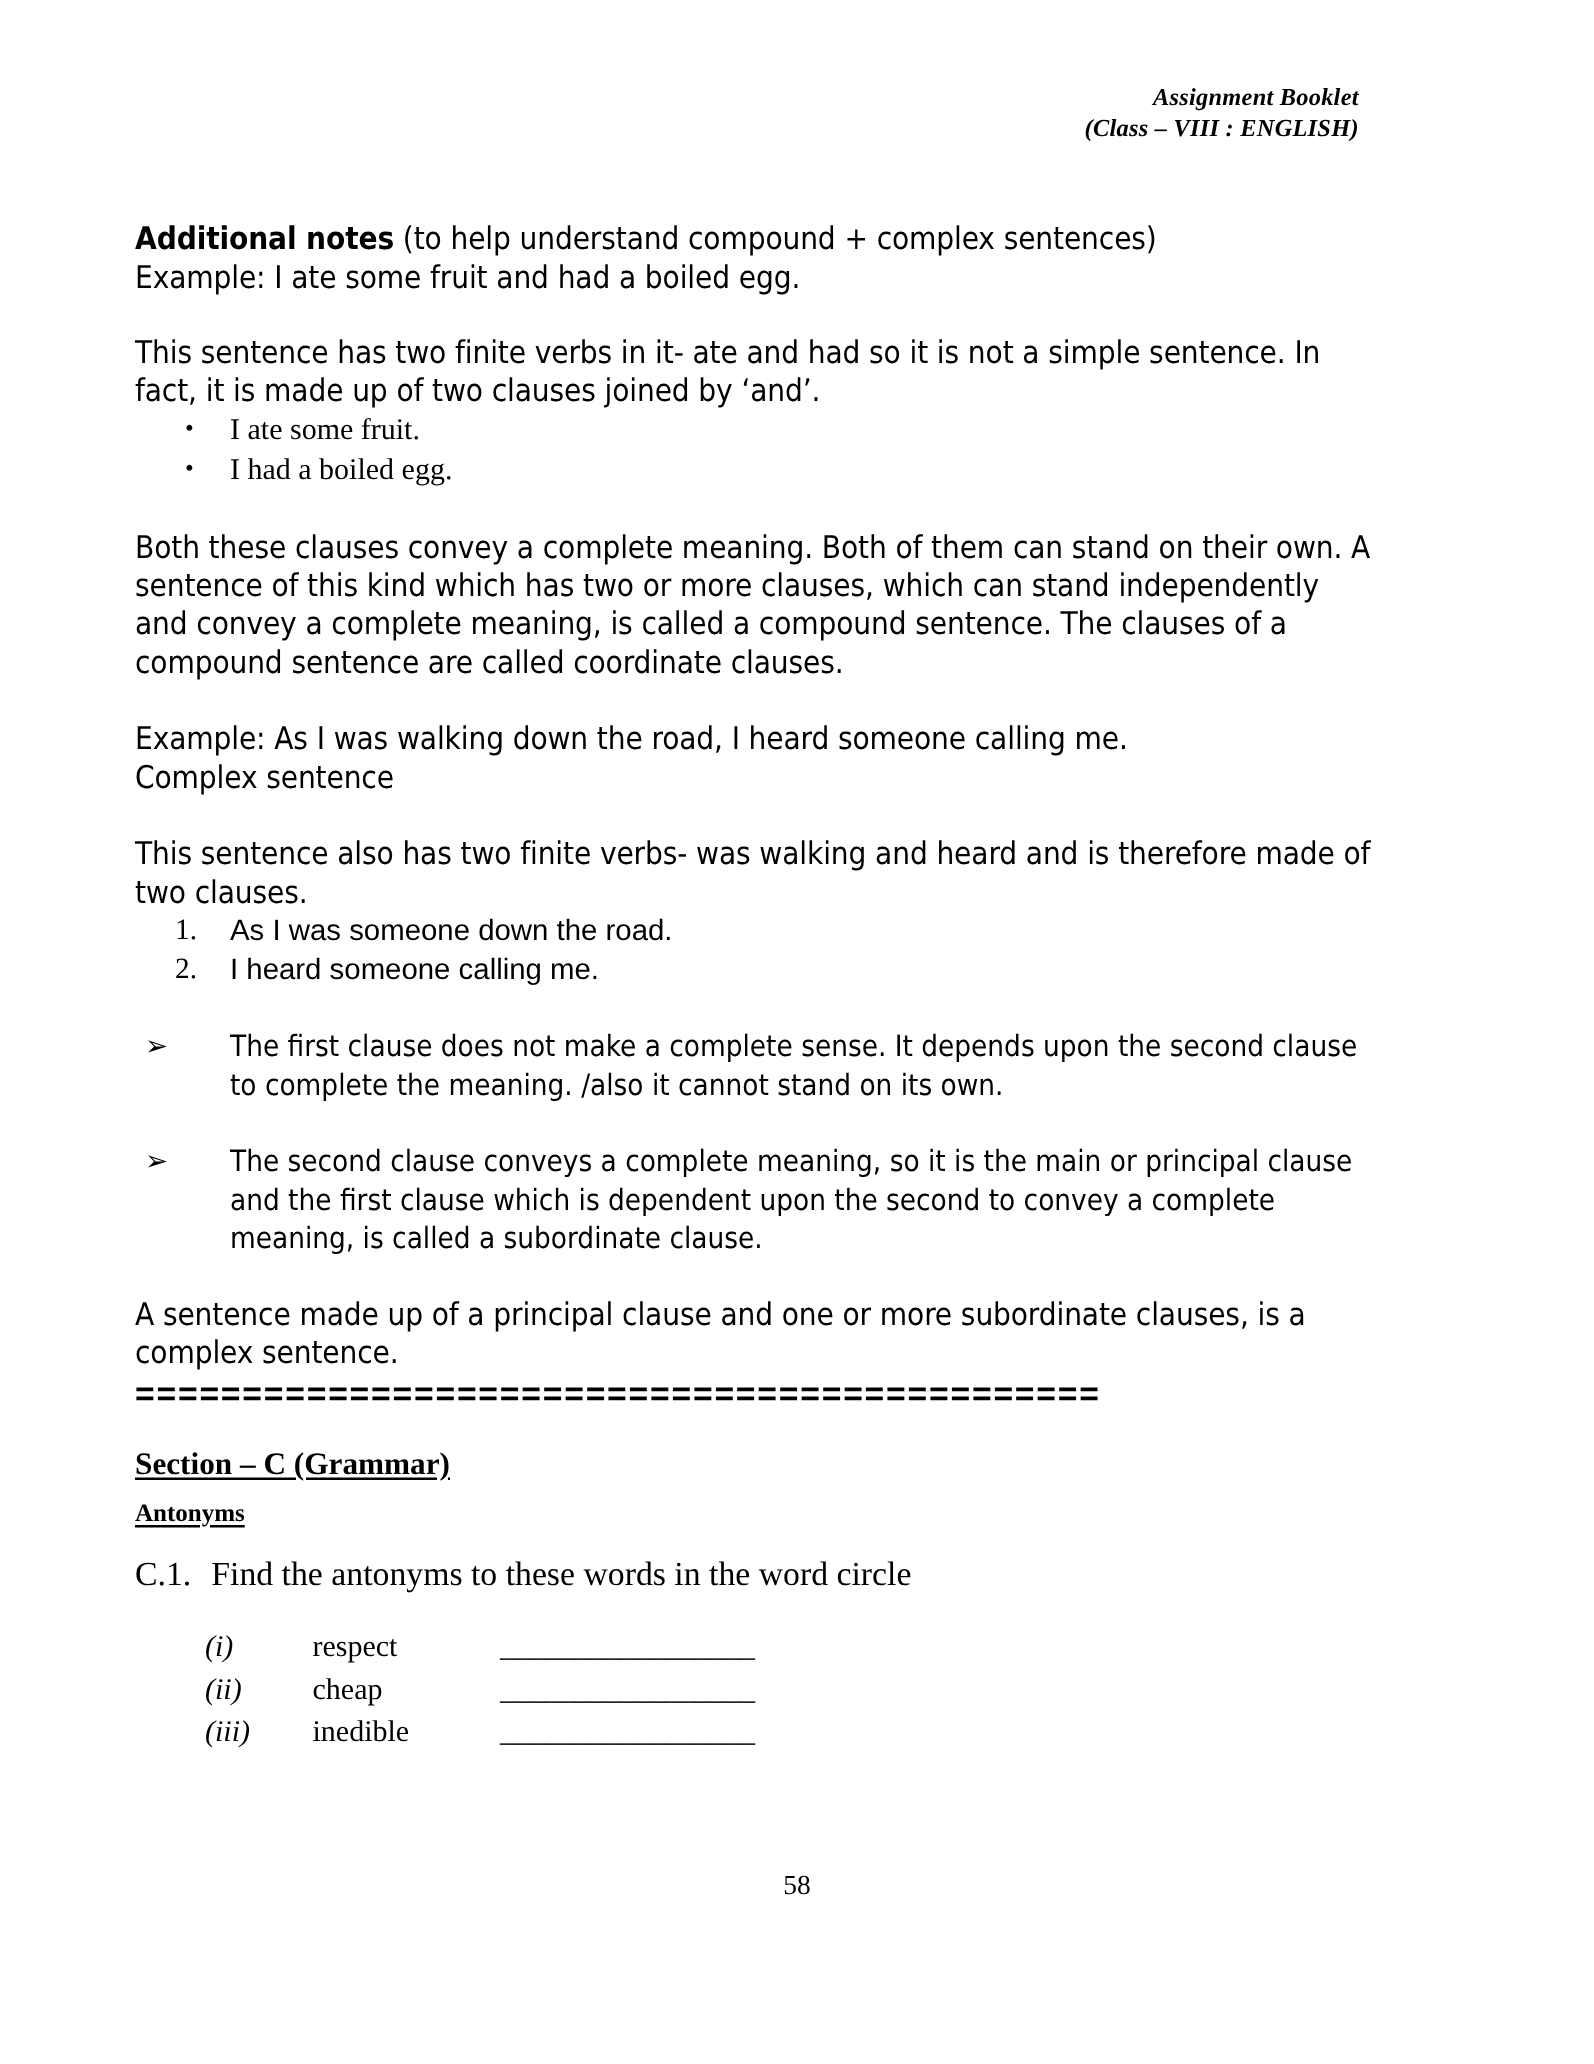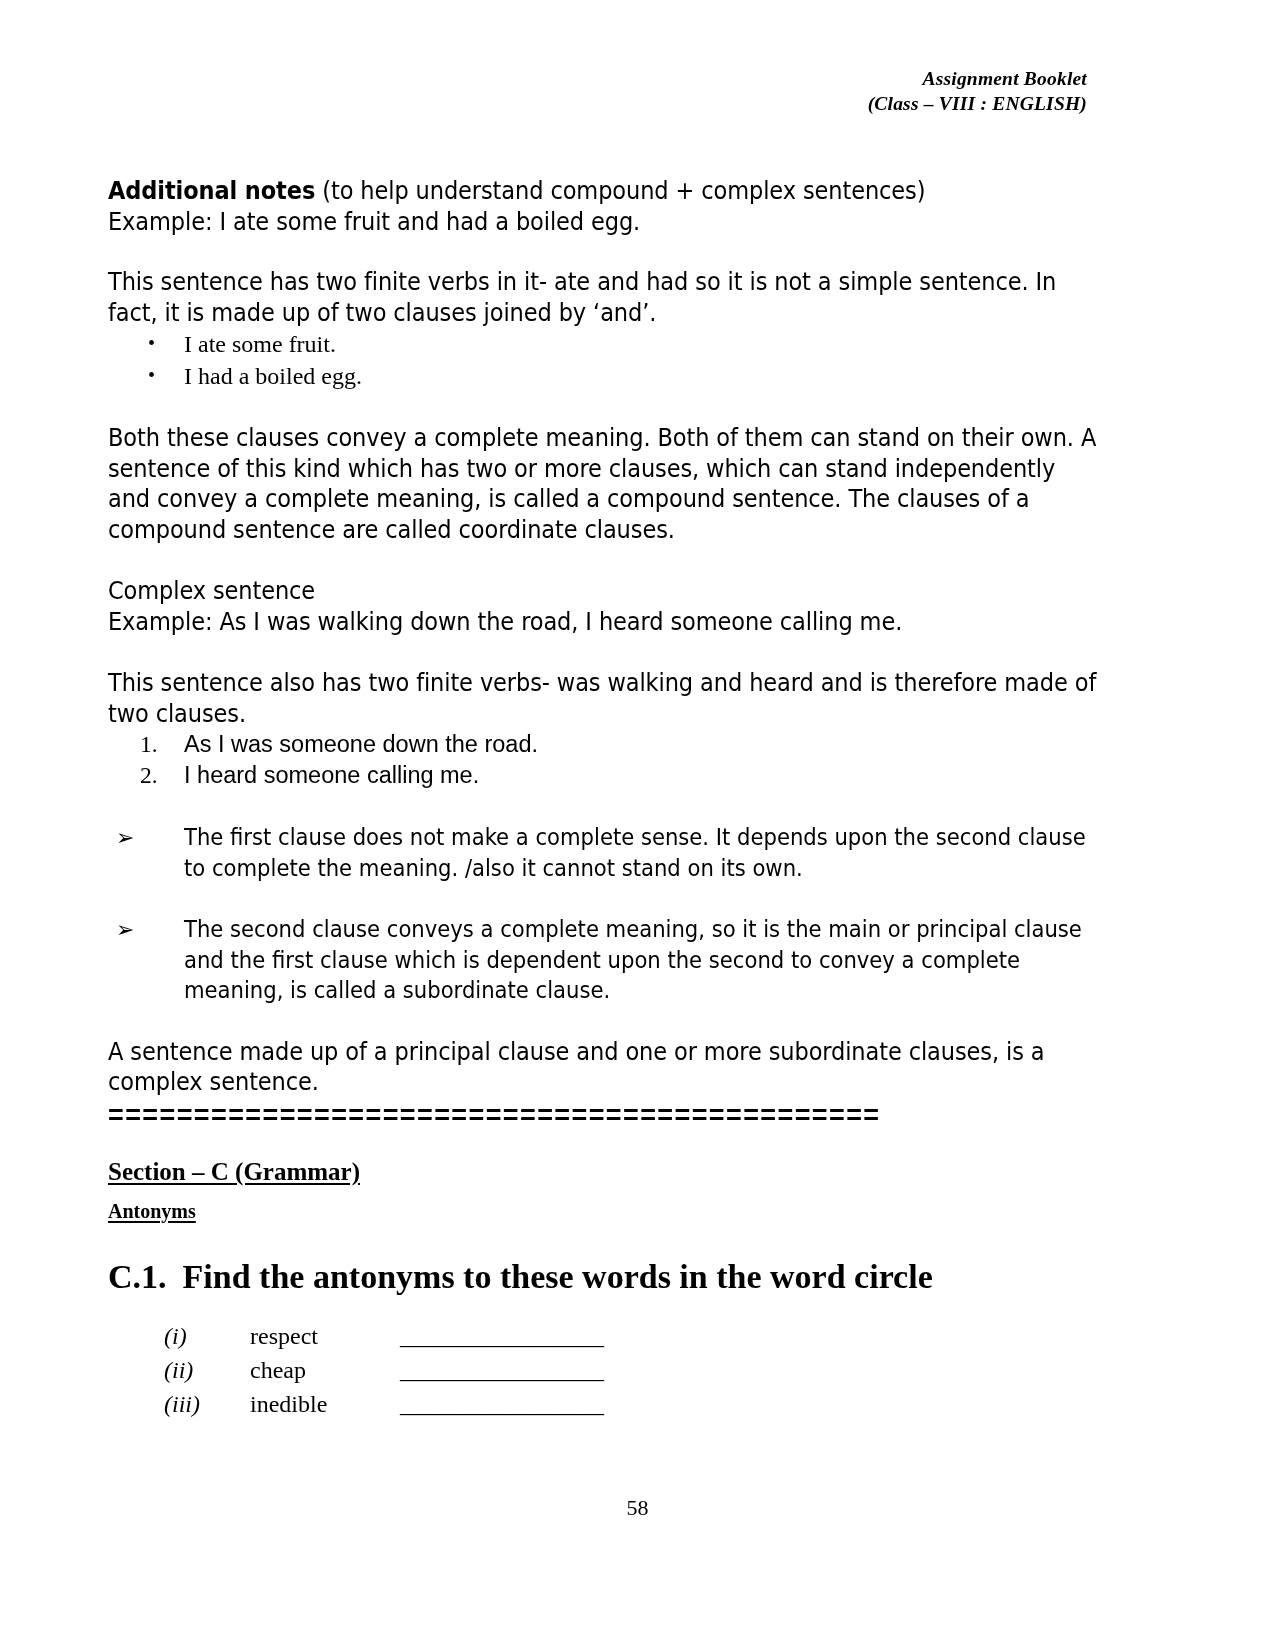--- a/index.html
+++ b/index.html
@@ -144,24 +144,24 @@
     line-height: 32px;
     margin-top: 6px;
   }
   .antonyms-heading span {
     text-decoration: underline;
     text-underline-offset: 3px;
   }
 
   .q-heading {
     font-family: "Liberation Serif", serif;
-    font-weight: bold;
-    font-size: 34px;
+    font-weight: normal;
+    font-size: 27px;
     line-height: 32px;
-    margin-top: 34px;
+    margin-top: 16px;
     white-space: nowrap;
   }
   .q-heading .qnum { margin-right: 16px; }
 
   
   .ans-table {
     margin-top: 26px;
     margin-left: 50px;
     border-collapse: collapse;
   }
@@ -221,22 +221,22 @@
       <li><span class="bulletglyph">•</span><span>I ate some fruit.</span></li>
       <li><span class="bulletglyph">•</span><span>I had a boiled egg.</span></li>
     </ul>
 
     <div class="gap-md"></div>
 
     <p class="para">Both these clauses convey a complete meaning. Both of them can stand on their own. A sentence of this kind which has two or more clauses, which can stand independently and convey a complete meaning, is called a compound sentence. The clauses of a compound sentence are called coordinate clauses.</p>
 
     <div class="gap-md"></div>
 
+    <p class="para">Example: As I was walking down the road, I heard someone calling me.</p>
     <p class="para">Complex sentence</p>
-    <p class="para">Example: As I was walking down the road, I heard someone calling me.</p>
 
     <div class="gap-md"></div>
 
     <p class="para">This sentence also has two finite verbs- was walking and heard and is therefore made of two clauses.</p>
 
     <ol class="numlist">
       <li><span class="numglyph">1.</span><span>As I was someone down the road.</span></li>
       <li><span class="numglyph">2.</span><span>I heard someone calling me.</span></li>
     </ol>
 

